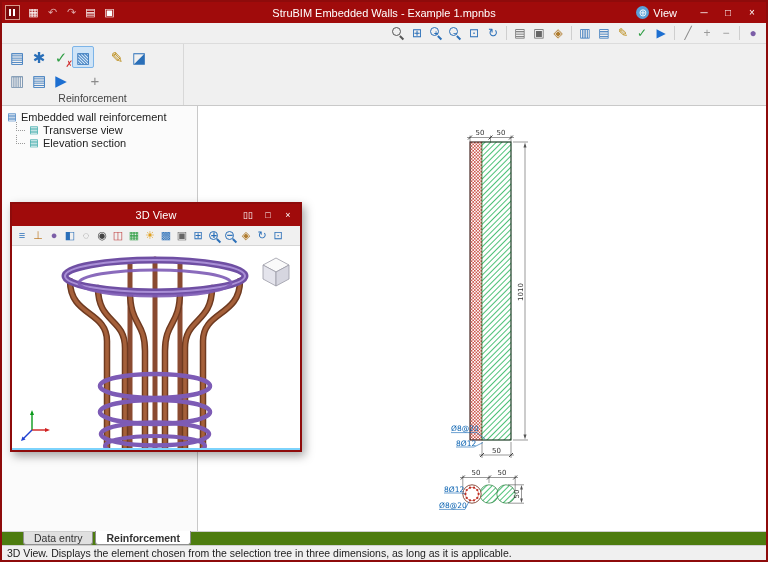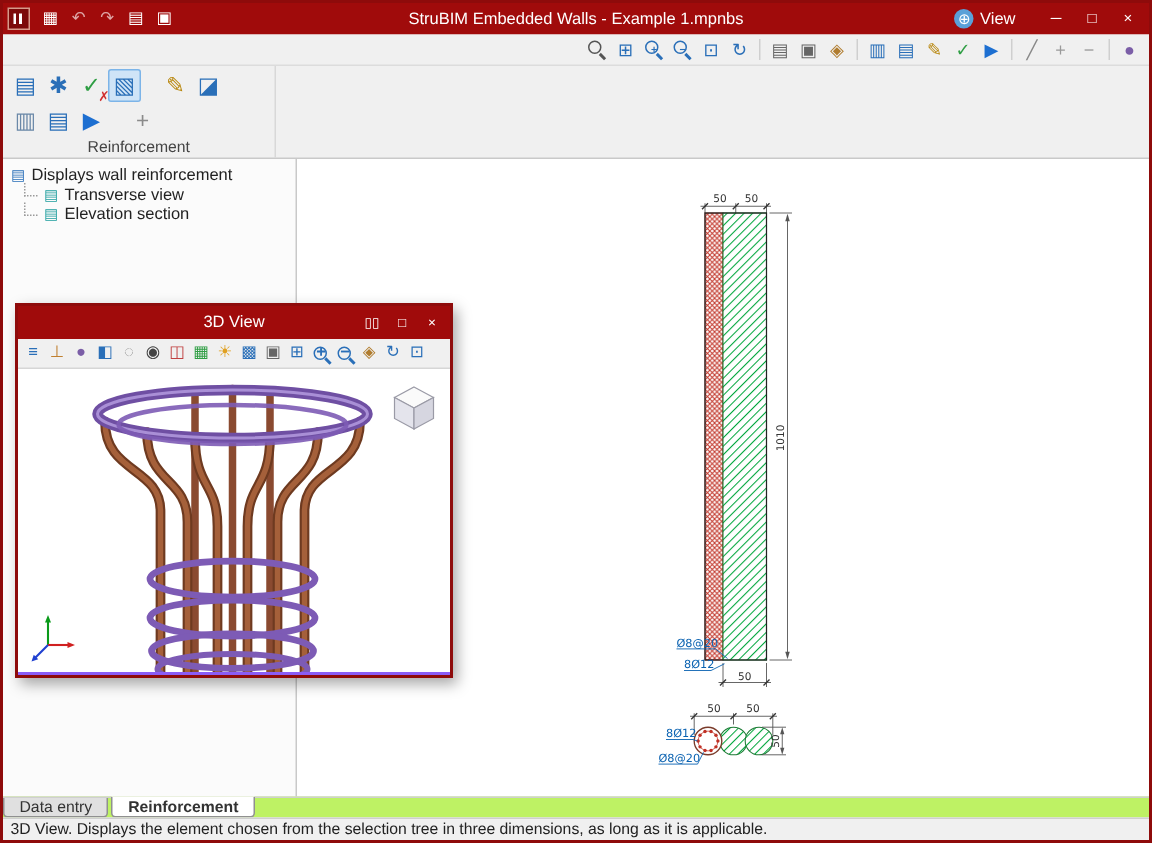--- a/index.html
+++ b/index.html
@@ -54,30 +54,30 @@
   .tick{stroke:#333;stroke-width:.9}
   .arrow{fill:#555;stroke:none}
   .dimtext{font-size:7px;fill:#333;text-anchor:middle;font-family:"DejaVu Sans",sans-serif;stroke:none}
   .lblline{stroke:#0a62b1;stroke-width:.6;fill:none}
   .lbltext{font-size:7.5px;fill:#0a62b1;font-family:"DejaVu Sans",sans-serif;stroke:none}
   .redfill{fill:url(#redx);stroke:#8a2a20;stroke-width:.6}
   .greenfill{fill:url(#greenh);stroke:#1c7a34;stroke-width:.7}
   .outline{fill:none;stroke:#222;stroke-width:.8}
 
   
-  .float3d{position:absolute;left:8px;top:200px;width:292px;height:250px;border:2px solid #8e0b0b;background:#8b5cf6;box-shadow:3px 4px 9px rgba(0,0,0,.35);z-index:20}
+  .float3d{position:absolute;left:8px;top:200px;width:292px;height:250px;border:2px solid #8e0b0b;background:#7dd3fc;box-shadow:3px 4px 9px rgba(0,0,0,.35);z-index:20}
   .titlebar3{height:22px;background:#a00b0b;position:relative;display:flex;align-items:center;justify-content:center;color:#fff;font-size:11px}
   .f3-btns{position:absolute;right:3px;top:0;bottom:0;display:flex;align-items:center;gap:2px}
   .f3-btns .ticon{color:#fff;width:18px;height:16px;font-size:9px}
   .toolbar3{height:20px;background:#f0f0f0;border-bottom:1px solid #d6d6d6;display:flex;align-items:center;padding:0 2px}
   .toolbar3 .ticon{width:16px;height:16px;font-size:11px}
   .viewport3{position:relative;height:202px;background:#fff;overflow:hidden}
 
   
-  .tabsrow{position:absolute;left:0;right:0;bottom:15px;height:14px;background:#bef264;display:flex;align-items:stretch;padding-left:0;border-top:1px solid #cfcfcf}
+  .tabsrow{position:absolute;left:0;right:0;bottom:15px;height:14px;background:#4d7c0f;display:flex;align-items:stretch;padding-left:21px;border-top:1px solid #cfcfcf}
   .tab{font-size:10.5px;padding:0 10px;border:1px solid #909090;border-top:none;background:#e0e0e0;display:flex;align-items:center;color:#333;border-radius:0 0 3px 3px;margin-right:2px;cursor:default}
   .tab.active{background:#fff;font-weight:bold;margin-top:-1px}
   .statusbar{position:absolute;left:0;right:0;bottom:0;height:15px;background:#f0f0f0;border-top:1px solid #cfcfcf;font-size:10.5px;color:#222;display:flex;align-items:center;padding:0 5px;white-space:nowrap}
 </style>
 </head>
 <body>
 
 <div class="window">
 
   <div class="titlebar">
@@ -152,21 +152,21 @@
         </div>
       <div class="grouplabel">Reinforcement</div>
     </div>
   </div>
 
   <div class="content">
 
     <div class="treepanel">
       <div class="tree-row">
         <span class="tico">▤</span>
-        <span>Displays wall reinforcement</span>
+        <span>Embedded wall reinforcement</span>
       </div>
       <div class="tree-children">
         <div class="tree-row">
           <span class="elbow"></span>
           <span class="tico doc">▤</span>
           <span>Transverse view</span>
         </div>
         <div class="tree-row">
           <span class="elbow"></span>
           <span class="tico doc">▤</span>

